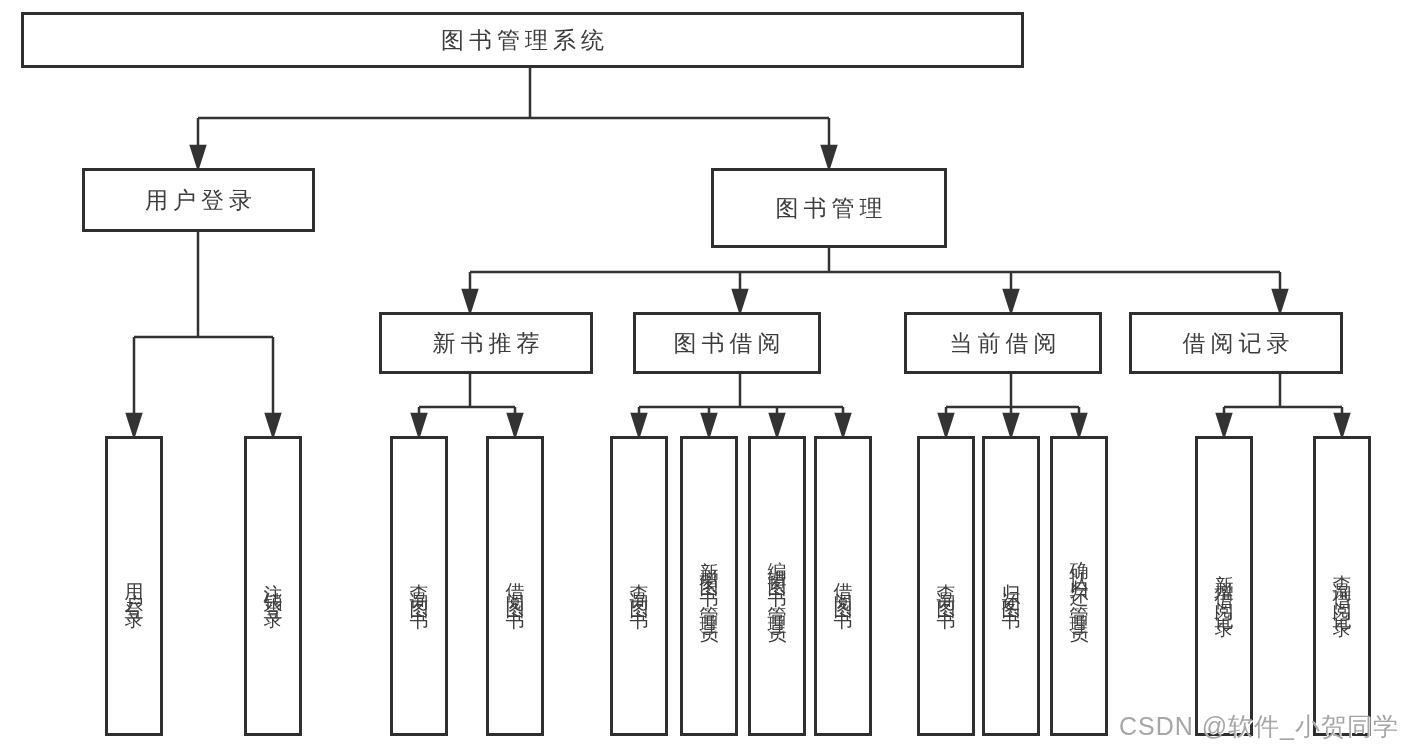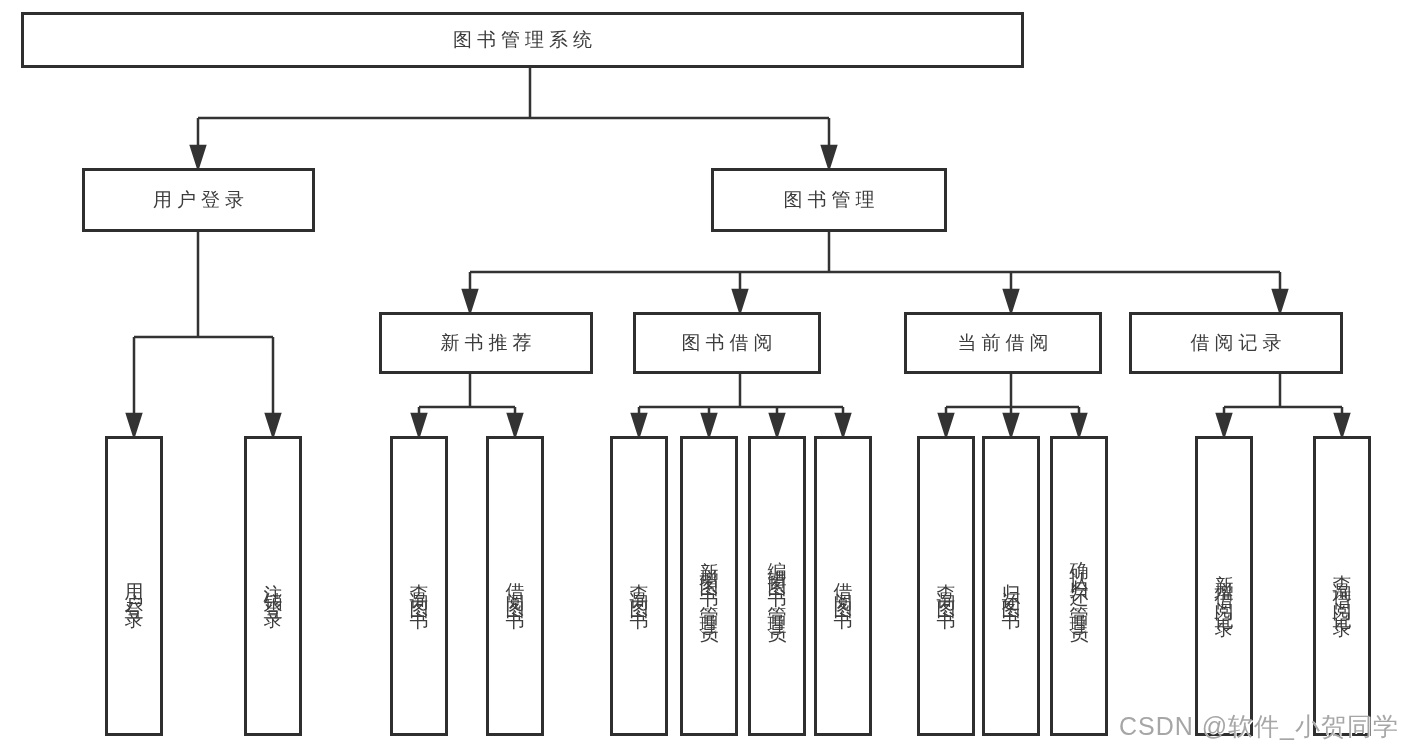--- a/index.html
+++ b/index.html
@@ -24,38 +24,38 @@
   .box {
     position: absolute;
     box-sizing: border-box;
     background: #ffffff;
     border: 3px solid #2f2f2f;
     display: flex;
     align-items: center;
     justify-content: center;
     color: #3c3c3c;
     z-index: 1;
-    font-size: 19px;
+    font-size: 23px;
     letter-spacing: 5px;
     white-space: nowrap;
   }
   .hbox {
     text-indent: 5px; 
   }
   .vbox {
     writing-mode: vertical-rl;
     text-orientation: mixed;
     letter-spacing: 9px;
     font-size: 19px;
   }
   
   #box-root          { left: 21px;   top: 12px;  width: 1003px; height: 56px; }
   
   #box-user-login    { left: 82px;   top: 168px; width: 233px;  height: 64px; }
-  #box-book-mgmt     { left: 711px;  top: 168px; width: 236px;  height: 64px; }
+  #box-book-mgmt     { left: 711px;  top: 168px; width: 236px;  height: 80px; }
   
   #box-new-books     { left: 363px;  top: 312px; width: 214px;  height: 62px; margin-left: 16px; }
   #box-book-borrow   { left: 633px;  top: 312px; width: 188px;  height: 62px; }
   #box-current-borrow{ left: 904px;  top: 312px; width: 198px;  height: 62px; }
   #box-borrow-records{ left: 1129px; top: 312px; width: 214px;  height: 62px; }
   
   .leaf { top: 436px; width: 58px; height: 300px; }
   #leaf-ul-login     { left: 105px; }
   #leaf-ul-logout    { left: 244px; }
   #leaf-nb-query     { left: 390px; }

